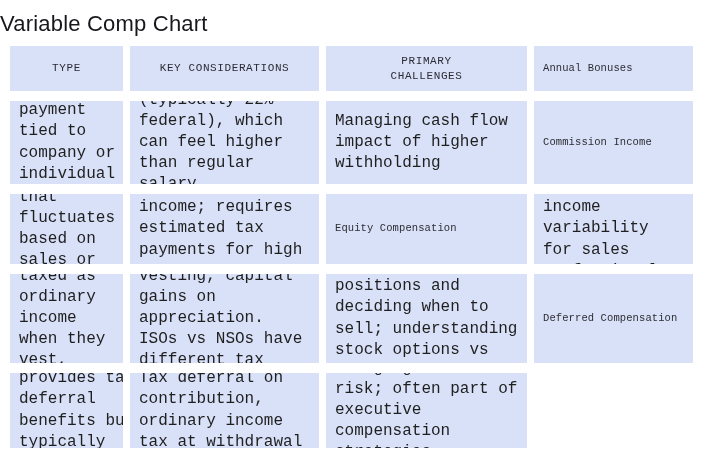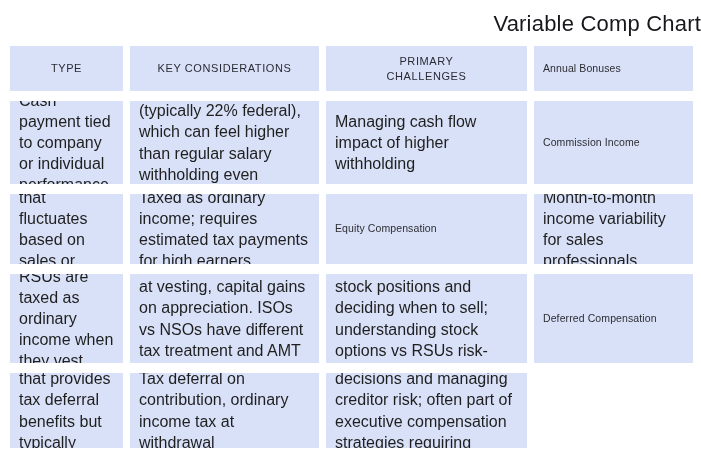--- a/index.html
+++ b/index.html
@@ -5,34 +5,34 @@
   html, body { margin: 0; padding: 0; }
   body {
     width: 701px;
     height: 458px;
     background: var(--page-bg, #ffffff);
     font-family: "Liberation Sans", sans-serif;
     color: var(--text-color, #1f1f1f);
     overflow: hidden;
   }
   .title {
-    margin: 11px 0 9px 11px;
+    margin: 11px 0 9px 0;
     font-size: 22px;
     font-weight: 400;
     letter-spacing: 0.2px;
     color: #17171c;
-    text-align: right;
   }
   .comp-table {
     margin: 0 0 0 10px;
     display: grid;
     grid-template-columns: 113px 189px 201px 159px;
     grid-template-rows: 45px 83px 70px 89px 75px;
     column-gap: 7px;
     row-gap: 10px;
+    font-family: Liberation Mono, monospace;
   }
   .cell {
     background: var(--cell-bg, #d9e1f8);
     display: flex;
     align-items: center;
     padding: 4px 9px;
     box-sizing: border-box;
     font-size: 16px;
     line-height: 1.32;
     overflow: hidden;

